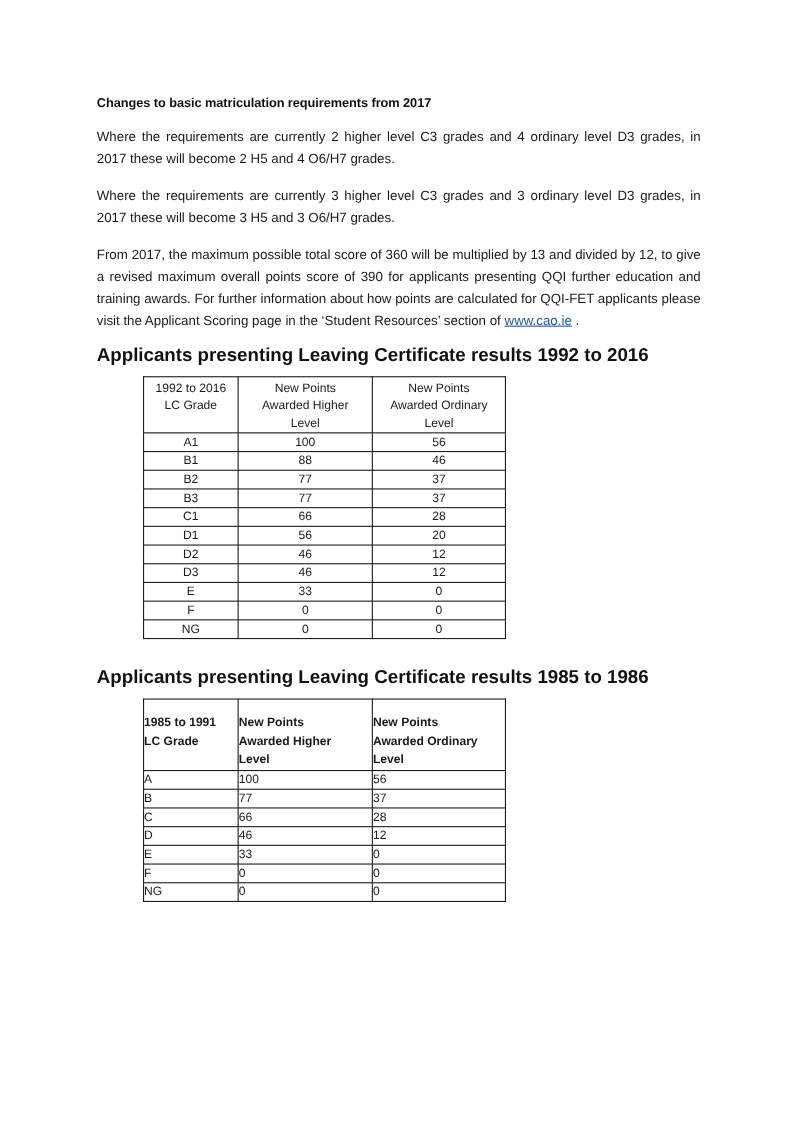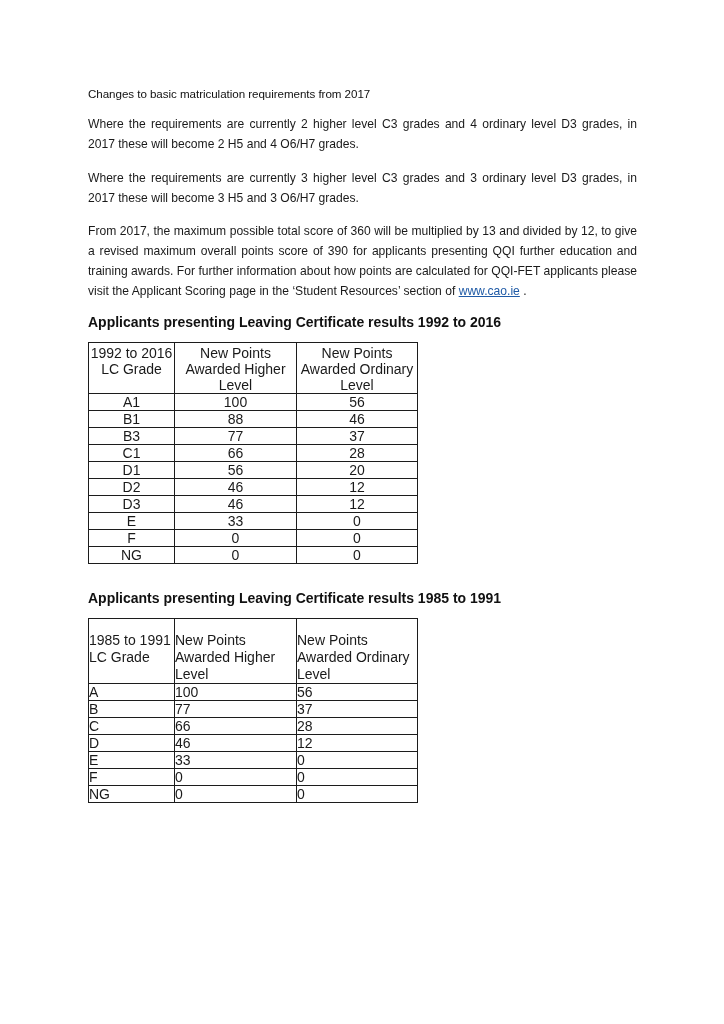--- a/index.html
+++ b/index.html
@@ -16,51 +16,52 @@
     overflow: hidden;
   }
   .page {
     position: absolute;
     left: 88px;
     top: 86px;
     width: 549px;
   }
   h2.heading {
     font-size: 11.6px;
-    font-weight: normal;
+    font-weight: bold;
     line-height: 15px;
     margin: 0 0 13px 0;
     color: #111111;
     letter-spacing: -0.05px;
   }
   p.para {
     font-size: 12.1px;
     line-height: 20px;
     margin: 0 0 14px 0;
     text-align: justify;
     color: #1a1a1a;
   }
   p.para.last-of-block {
     margin-bottom: 13px;
   }
   a.weblink {
     color: #1f5aa6;
     text-decoration: underline;
   }
   .table-heading {
-    font-size: 14px;
+    font-size: 17px;
     font-weight: bold;
     line-height: 15px;
     margin: 0 0 12px 0;
     color: #111111;
   }
   table.pts {
     border-collapse: collapse;
     table-layout: fixed;
-    font-size: 14px;
+    margin-left: 42px;
+    font-size: 11px;
     color: #1a1a1a;
   }
   table.pts td {
     border: 1px solid #1c1c1c;
     padding: 0;
     height: 16px;
     line-height: 16px;
     vertical-align: middle;
   }
   table.pts td.c0 { width: 85px; }
@@ -78,20 +79,21 @@
   
   .t-left td {
     text-align: left;
     padding-left: 5px;
   }
   .t-left td.hd {
     height: 50px;
     line-height: 17px;
     vertical-align: top;
     padding-top: 13px;
+    font-weight: bold;
   }
   .gap-after-table1 { height: 27px; }
 </style>
 </head>
 <body>
 
 <div class="page">
 
   <h2 class="heading">Changes to basic matriculation requirements from 2017</h2>
 
@@ -127,20 +129,25 @@
         <td class="c0">A1</td>
         <td class="c1">100</td>
         <td class="c2">56</td>
       </tr>
       <tr>
         <td class="c0">B1</td>
         <td class="c1">88</td>
         <td class="c2">46</td>
       </tr>
       <tr>
+        <td class="c0">B2</td>
+        <td class="c1">77</td>
+        <td class="c2">37</td>
+      </tr>
+      <tr>
         <td class="c0">B3</td>
         <td class="c1">77</td>
         <td class="c2">37</td>
       </tr>
       <tr>
         <td class="c0">C1</td>
         <td class="c1">66</td>
         <td class="c2">28</td>
       </tr>
       <tr>
@@ -171,21 +178,21 @@
       <tr>
         <td class="c0">NG</td>
         <td class="c1">0</td>
         <td class="c2">0</td>
       </tr>
     </tbody>
   </table>
 
   <div class="gap-after-table1"></div>
 
-  <div class="table-heading">Applicants presenting Leaving Certificate results 1985 to 1991</div>
+  <div class="table-heading">Applicants presenting Leaving Certificate results 1985 to 1986</div>
 
   <table class="pts t-left">
     <tbody>
       <tr>
         <td class="c0 hd">
           <div>1985 to 1991</div>
           <div>LC Grade</div>
         </td>
         <td class="c1 hd">
           <div>New Points</div>

